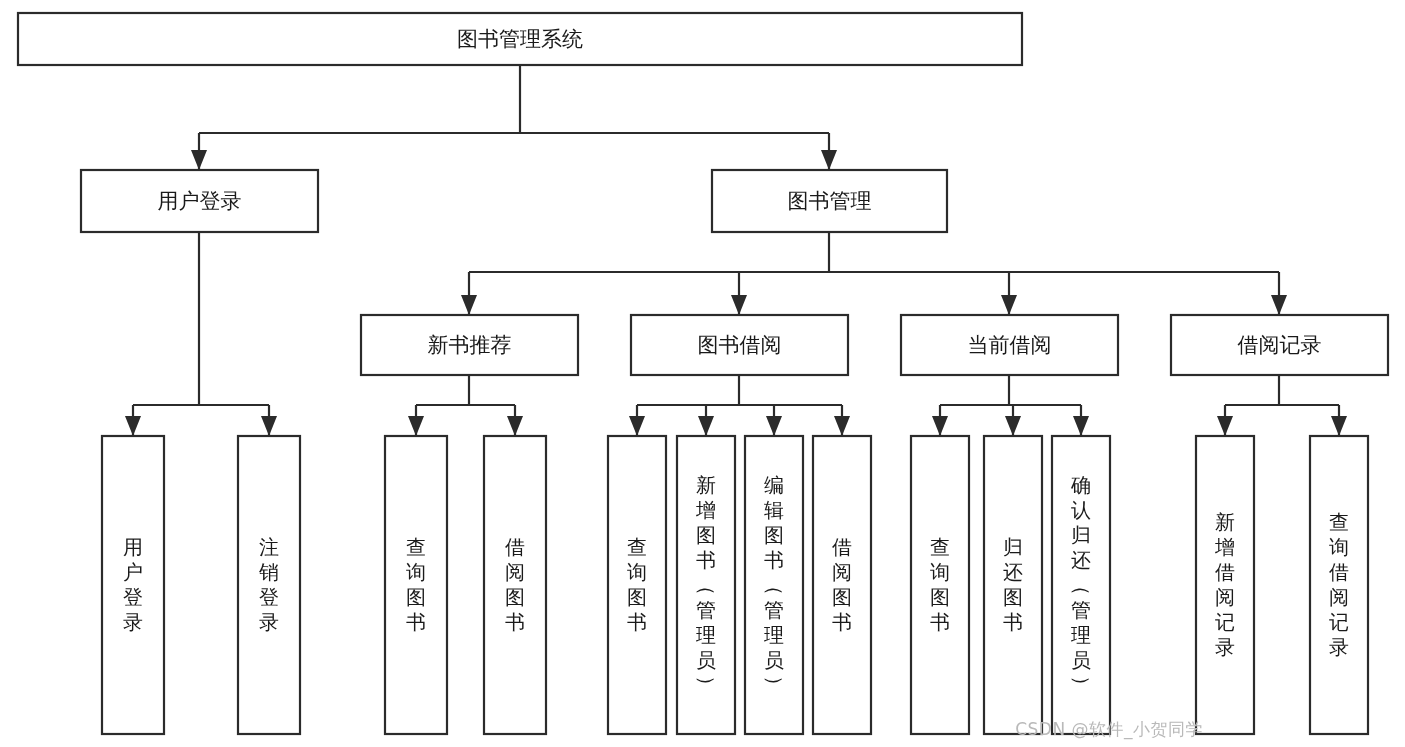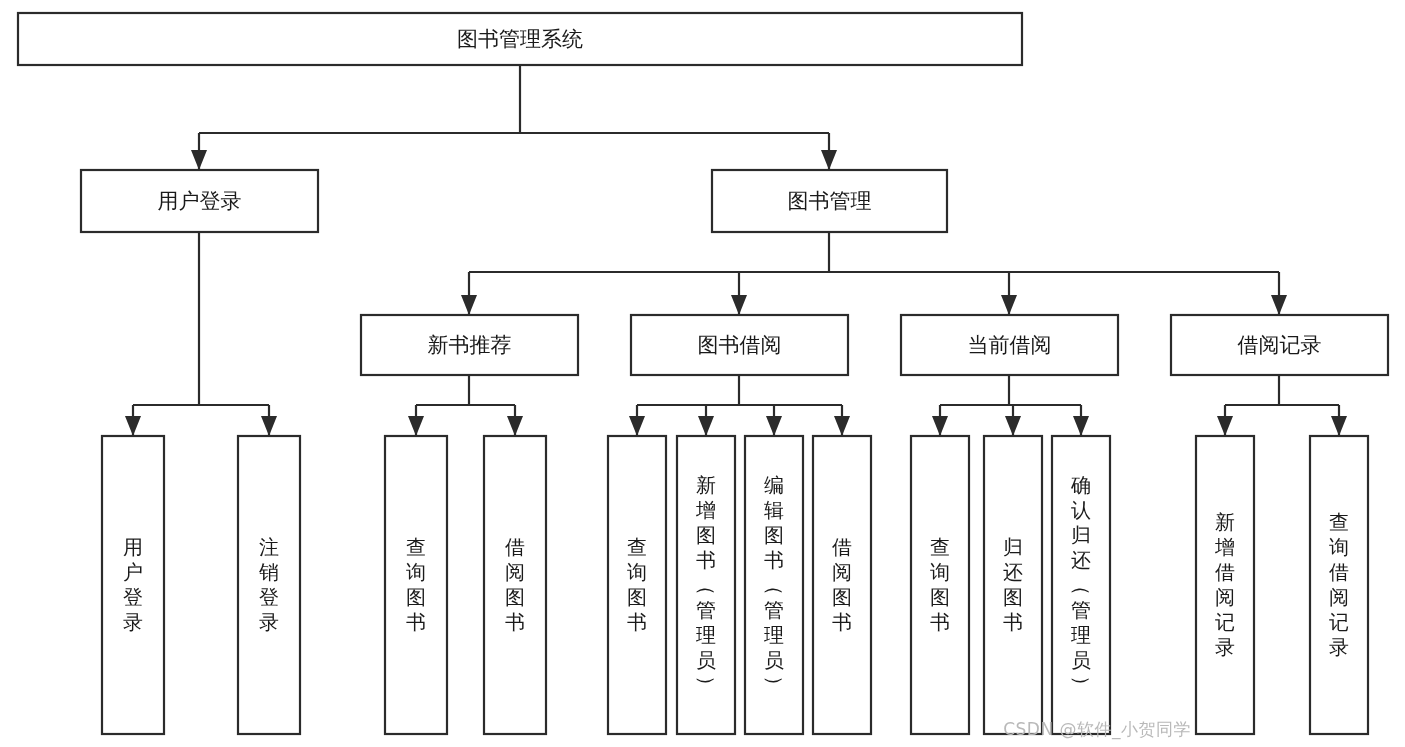--- a/index.html
+++ b/index.html
@@ -12,20 +12,21 @@
     width: 1405px;
     height: 747px;
     font-family: "DejaVu Sans", "Liberation Sans", sans-serif;
     overflow: hidden;
     position: relative;
   }
   #diagram-root {
     position: relative;
     width: 1199px;
     height: 747px;
+    padding-left: 12px;
   }
   svg#tree-svg {
     position: absolute;
     top: 0;
     left: 0;
     width: 1405px;
     height: 747px;
     display: block;
   }
   .node-box {

